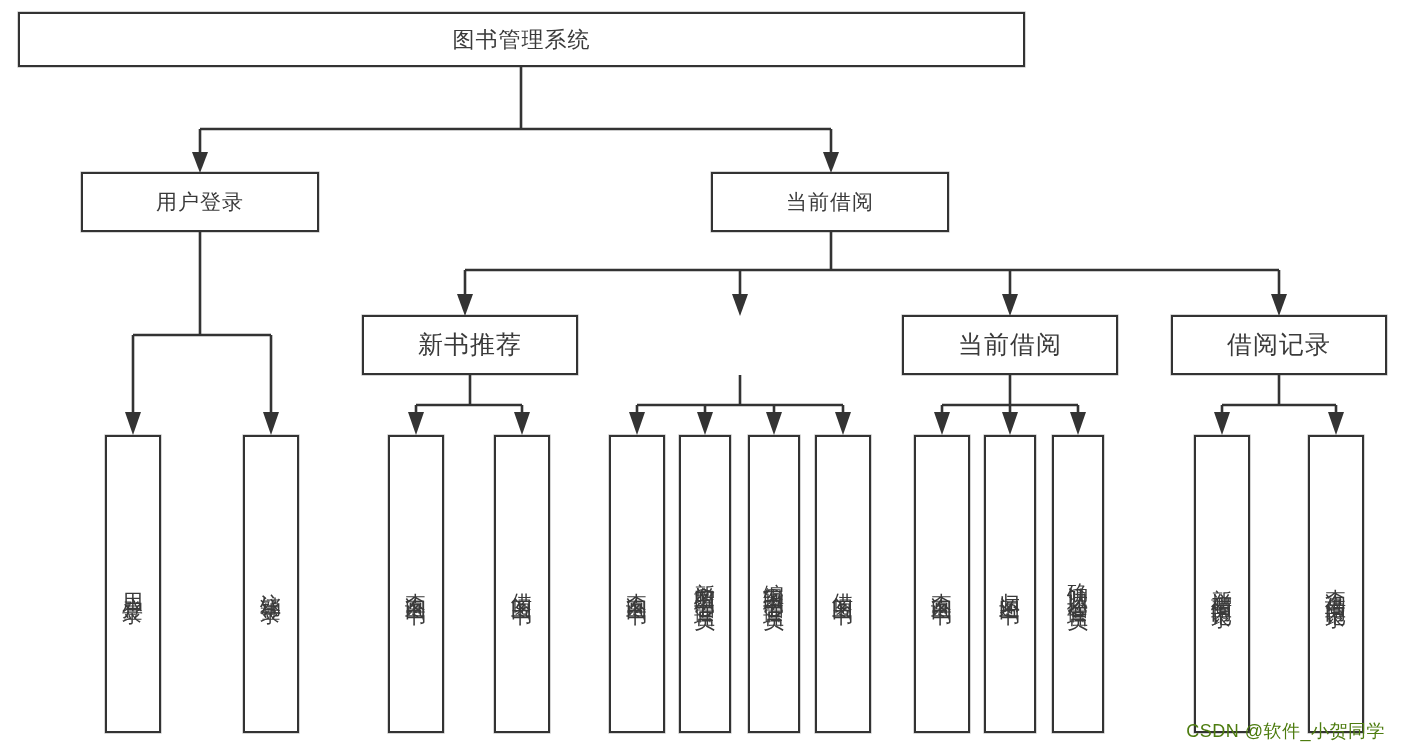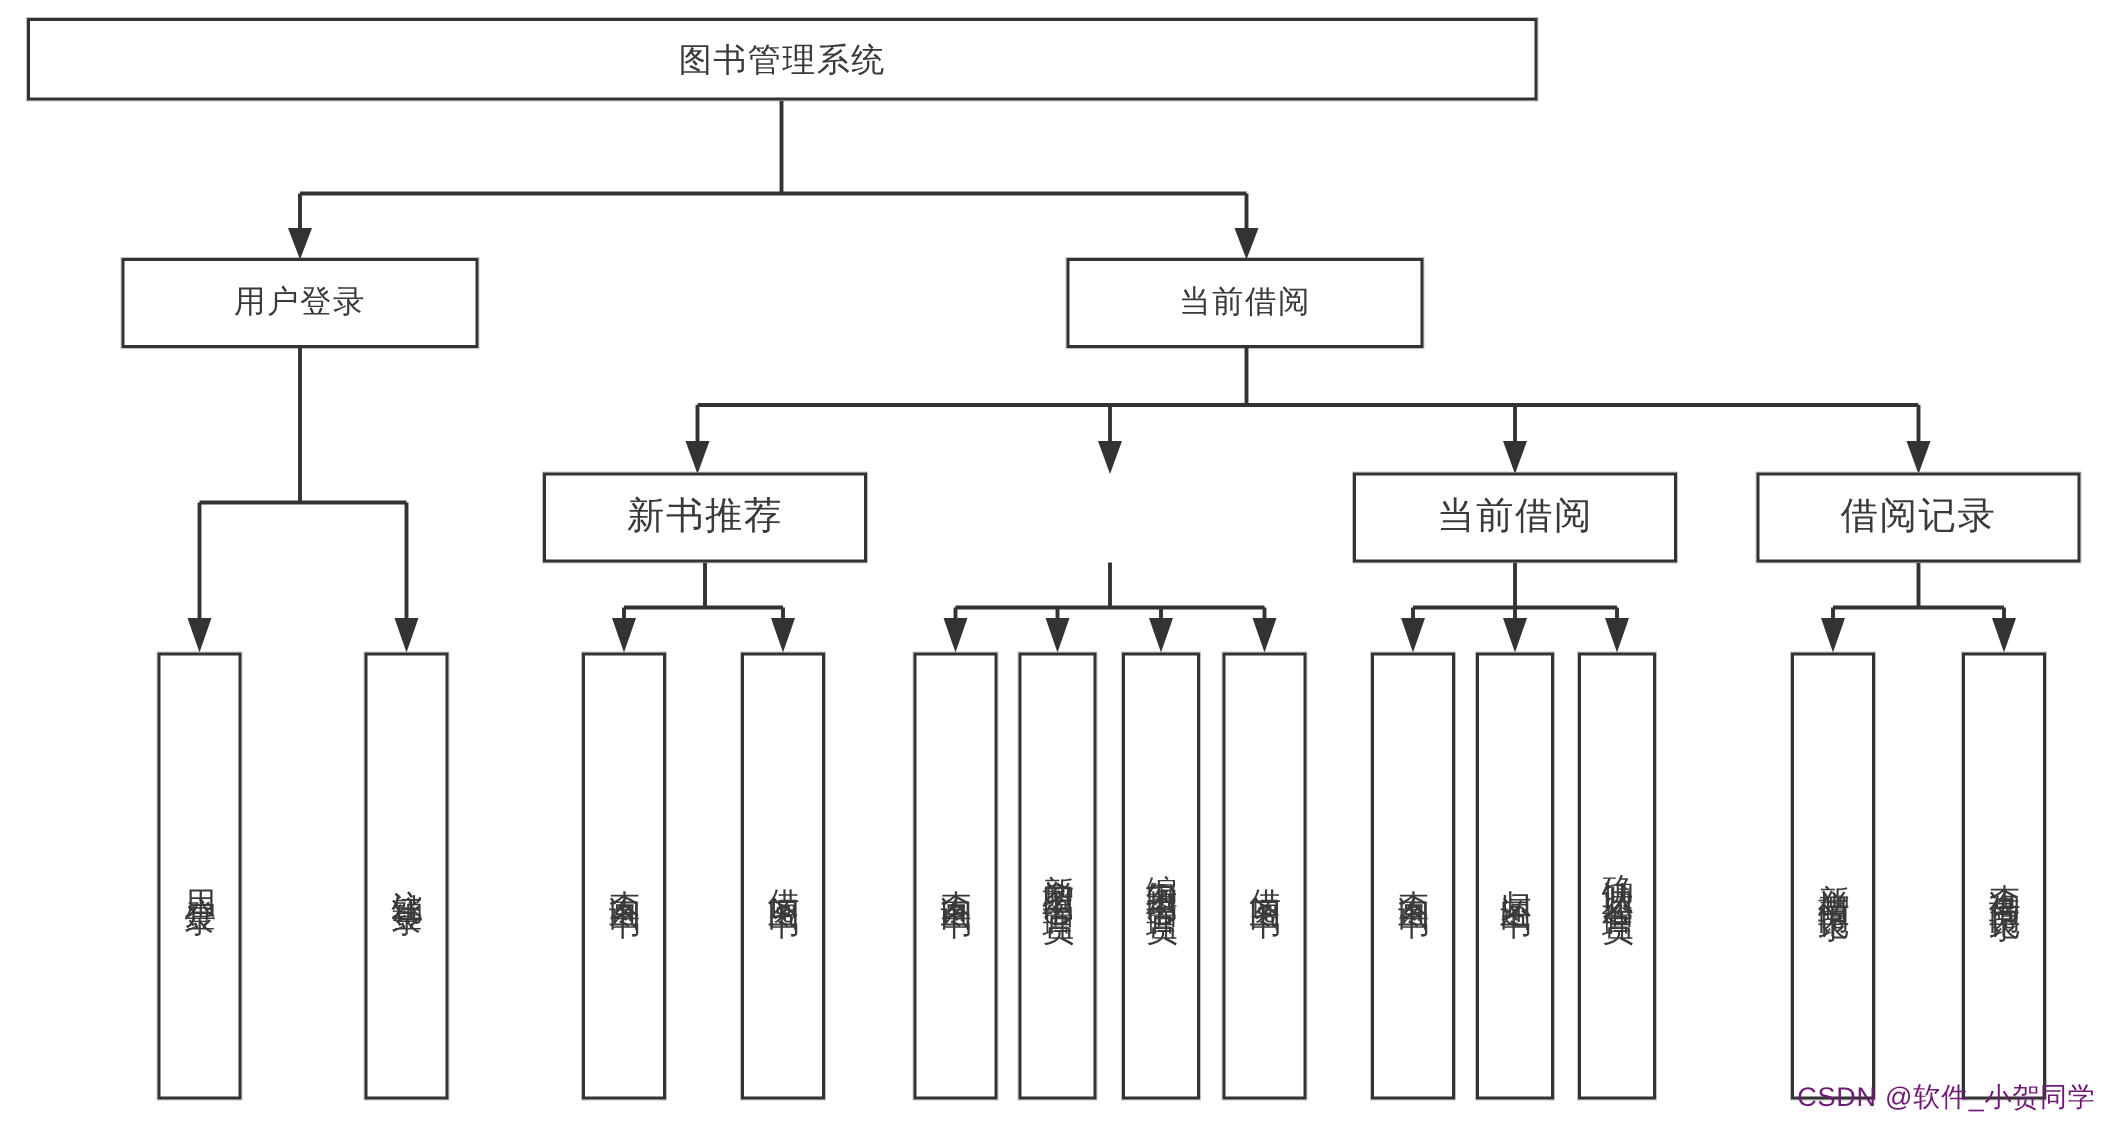--- a/index.html
+++ b/index.html
@@ -60,24 +60,24 @@
     writing-mode: vertical-rl;
     text-orientation: upright;
     font-size: 21px;
     letter-spacing: 4px;
     line-height: 1;
     white-space: nowrap;
     text-align: center;
   }
   #watermark {
     position: absolute;
-    right: 8px;
+    right: 20px;
     bottom: 4px;
     font-size: 18px;
-    color: #701a75;
+    color: #4d7c0f;
     letter-spacing: 0.5px;
     white-space: nowrap;
     user-select: none;
   }
 </style>
 </head>
 <body>
 
 <div id="diagram">
 

